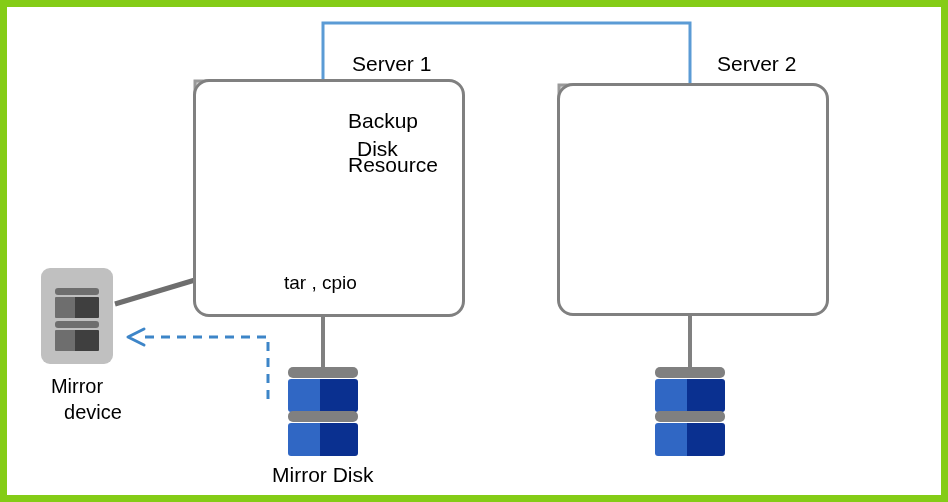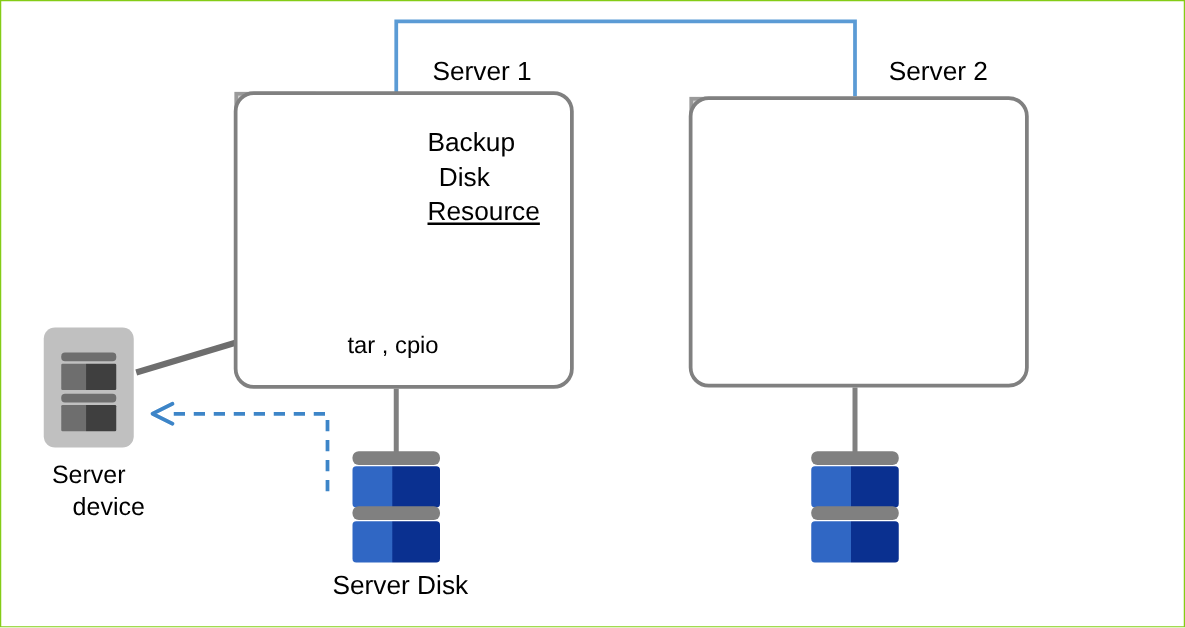--- a/index.html
+++ b/index.html
@@ -8,21 +8,21 @@
     background: #ffffff;
   }
   body {
     font-family: "Liberation Sans", sans-serif;
   }
   #canvas {
     position: relative;
     width: 948px;
     height: 502px;
     background: #ffffff;
-    border: 1px solid #84cc16;
+    border: 7px solid #84cc16;
     box-sizing: border-box;
     overflow: hidden;
   }
   .svg-layer {
     position: absolute;
     left: 0;
     top: 0;
     width: 948px;
     height: 502px;
   }
@@ -159,22 +159,22 @@
   <div class="node-box" style="left:186px; top:72px; width:272px; height:238px;"></div>
 
   <div class="node-box" style="left:550px; top:76px; width:272px; height:233px;"></div>
 
   <div class="lbl lbl-server" style="left:345px; top:45px;">Server 1</div>
 
   <div class="lbl lbl-server" style="left:710px; top:45px;">Server 2</div>
 
   <div class="lbl lbl-res" style="left:341px; top:100px;">Backup</div>
   <div class="lbl lbl-res" style="left:350px; top:128px;">Disk</div>
-  <div class="lbl lbl-res" style="left:341px; top:155px;text-decoration:underline;">Resource</div>
+  <div class="lbl lbl-res" style="left:341px; top:144px;">Resource</div>
 
   <div class="lbl lbl-tar" style="left:277px; top:265px;">tar , cpio</div>
 
-  <div class="lbl lbl-disk" style="left:265px; top:456px;">Server Disk</div>
+  <div class="lbl lbl-disk" style="left:265px; top:456px;">Mirror Disk</div>
 
-  <div class="lbl lbl-backup" style="left:0px; top:366px;">Server</div>
+  <div class="lbl lbl-backup" style="left:0px; top:366px;">Mirror</div>
   <div class="lbl lbl-backup" style="left:16px; top:392px;">device</div>
 
 </div>
 
 </body></html>

